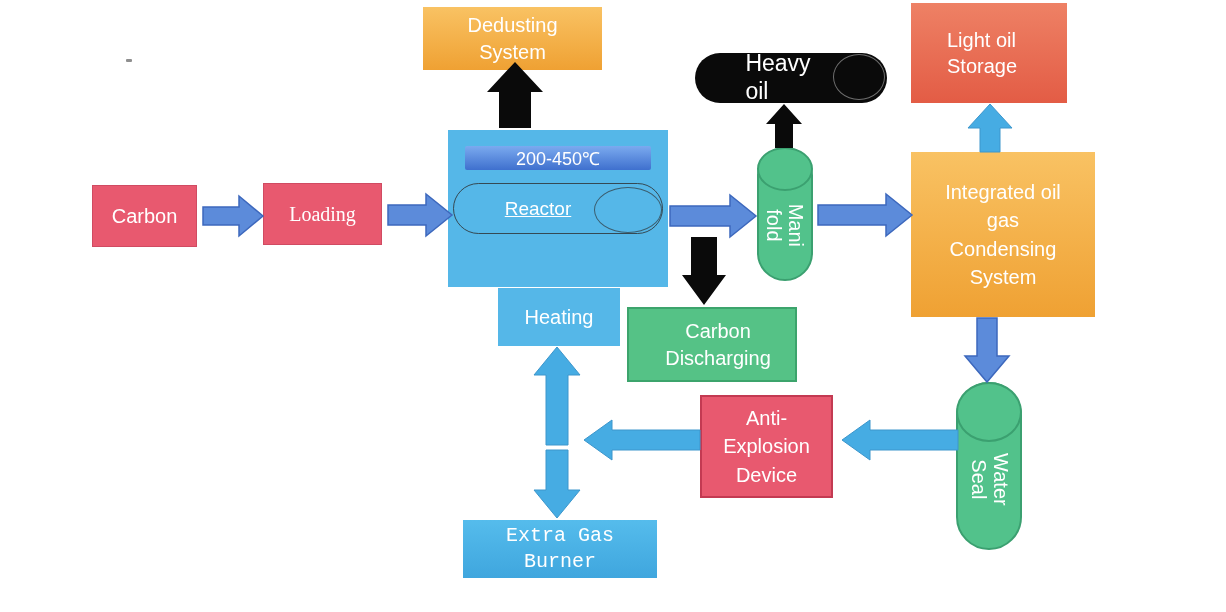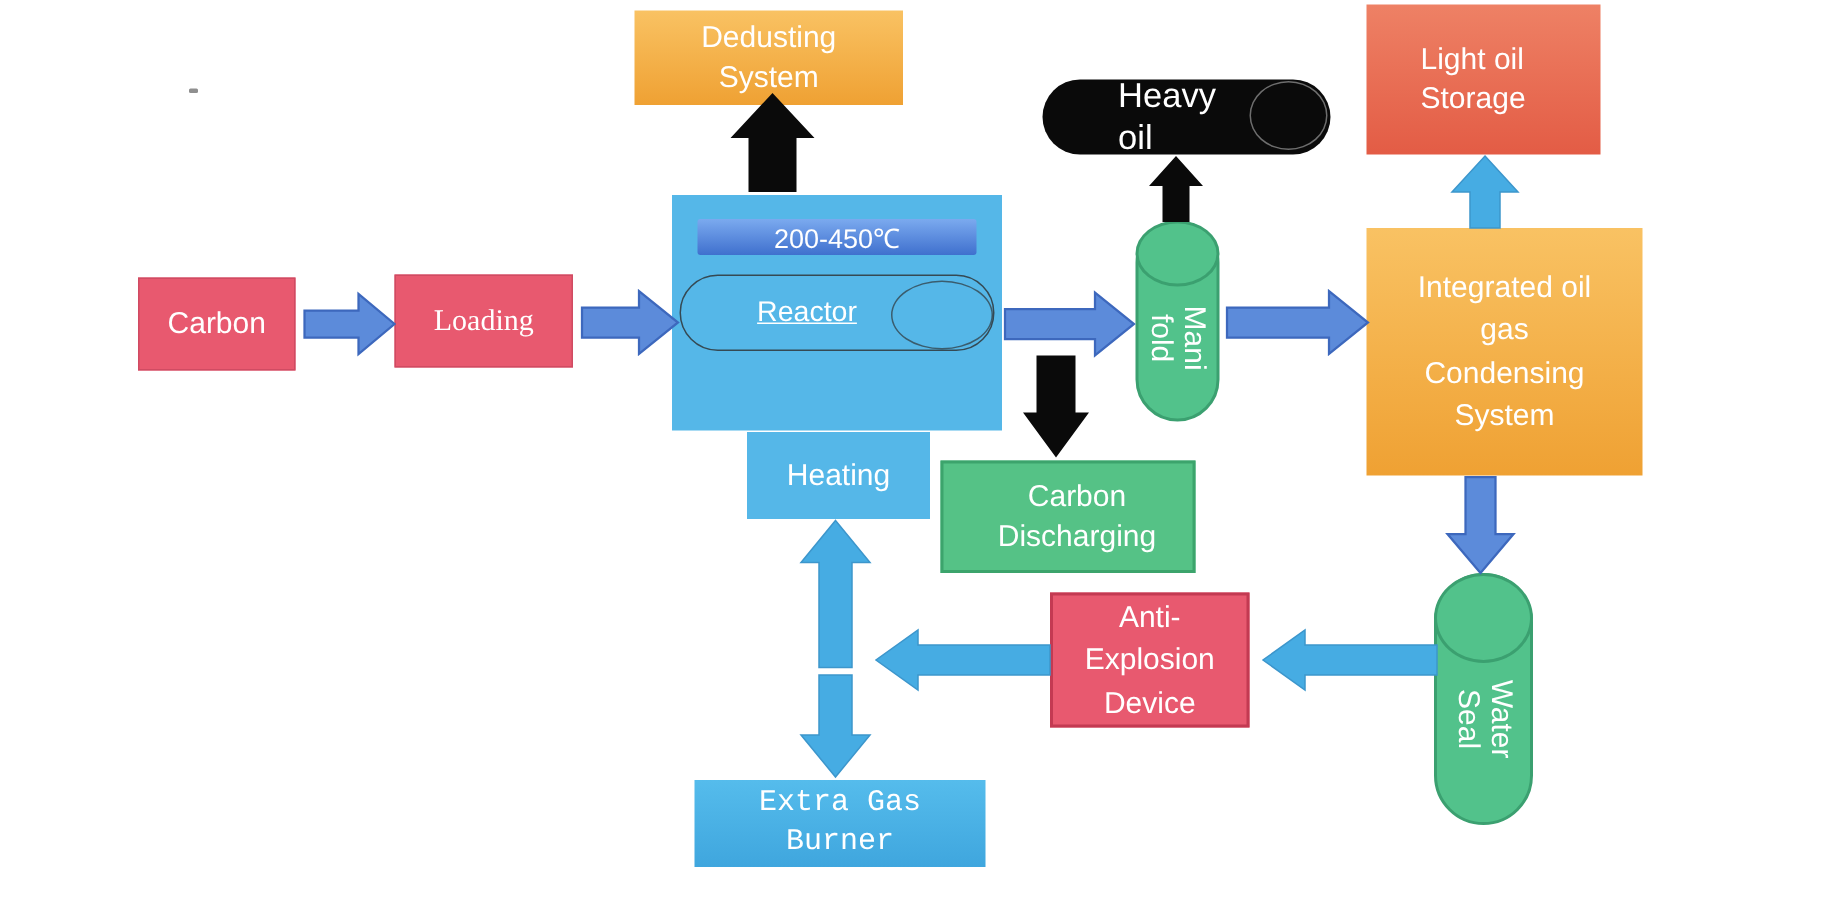--- a/index.html
+++ b/index.html
@@ -86,21 +86,21 @@
   <div class="node coral" style="left:911px;top:3px;width:156px;height:100px;justify-content:flex-start;padding-left:36px;text-align:left;">
     <span class="lbl">Light oil
 Storage</span>
   </div>
 
   <div class="node green" style="left:627px;top:307px;width:170px;height:75px;">
     <span class="lbl">Carbon
 Discharging</span>
   </div>
 
-  <div class="node anti" style="left:700px;top:395px;width:133px;height:90px;align-items:flex-end;">
+  <div class="node anti" style="left:700px;top:395px;width:133px;height:103px;">
     <span class="lbl" style="line-height:1.42;">Anti-
 Explosion
 Device</span>
   </div>
 
   <div class="cyl" style="left:956px;top:382px;width:66px;height:168px;border-radius:33px;padding-top:26px;">
     <div class="cap" style="left:-2px;top:-2px;width:66px;height:60px;"></div>
     <span class="vlbl">Water
 Seal</span>
   </div>

